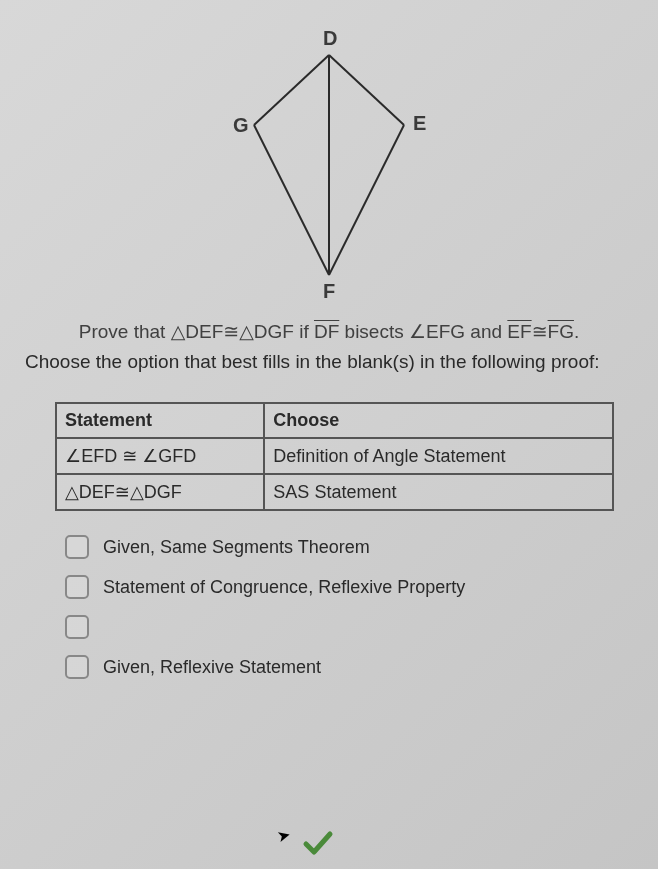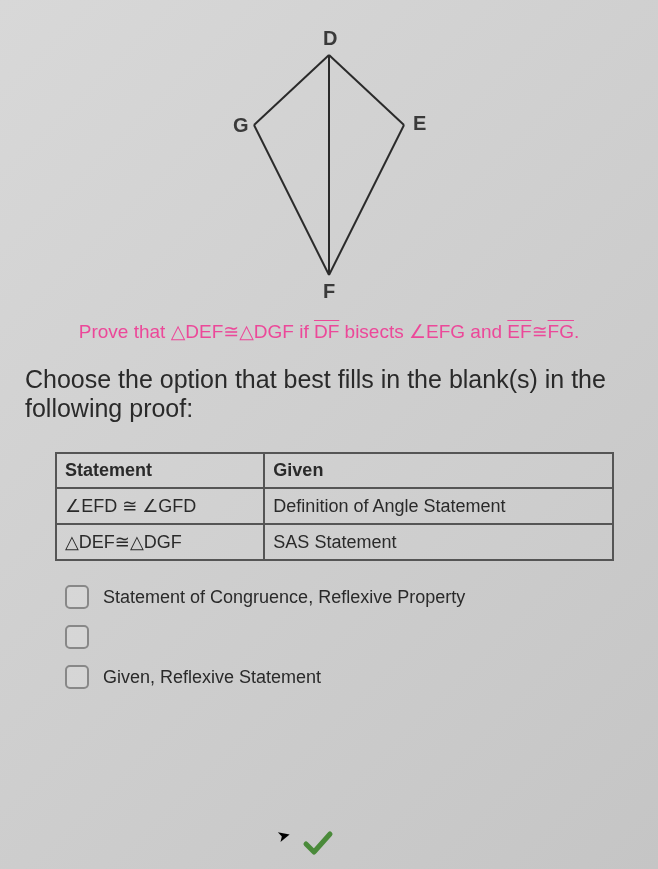--- a/index.html
+++ b/index.html
@@ -31,26 +31,26 @@
       fill: #3a3a3a;
       font-size: 20px;
     }
     svg.kite line {
       stroke: #2a2a2a;
       stroke-width: 2;
     }
     .prove-line {
       text-align: center;
       font-size: 19px;
-      color: #ec4899;
-      margin-bottom: 22px;
+      color: #404040;
+      margin-bottom: 8px;
       font-weight: 500;
     }
     .instruction {
-      font-size: 25px;
+      font-size: 19px;
       color: #2a2a2a;
       margin-bottom: 14px;
       font-weight: 500;
     }
     .over { text-decoration: overline; }
     table.proof {
       border-collapse: collapse;
       width: 92%;
       margin-left: 30px;
       background: rgba(255,255,255,0.05);
@@ -130,34 +130,38 @@
   <div class="prove-line">
     <span>Prove that </span><span>△DEF≅△DGF if </span><span class="over">DF</span><span> bisects ∠EFG and </span><span class="over">EF</span><span>≅</span><span class="over">FG</span><span>.</span>
   </div>
 
   <div class="instruction">Choose the option that best fills in the blank(s) in the following proof:</div>
 
   <table class="proof">
     <tbody>
         <tr>
       <th>Statement</th>
-      <th>Given</th>
+      <th>Choose</th>
     </tr>
     <tr>
       <td>∠EFD ≅ ∠GFD</td>
       <td>Definition of Angle Statement</td>
     </tr>
     <tr>
       <td>△DEF≅△DGF</td>
       <td>SAS Statement</td>
     </tr>
   </tbody>
     </table>
 
   <div class="options">
+    <div class="option">
+      <div class="checkbox"></div>
+      <span>Given, Same Segments Theorem</span>
+    </div>
     <div class="option">
       <div class="checkbox"></div>
       <span>Statement of Congruence, Reflexive Property</span>
     </div>
     <div class="option">
       <div class="checkbox"></div>
     </div>
     <div class="option">
       <div class="checkbox"></div>
       <span>Given, Reflexive Statement</span>

